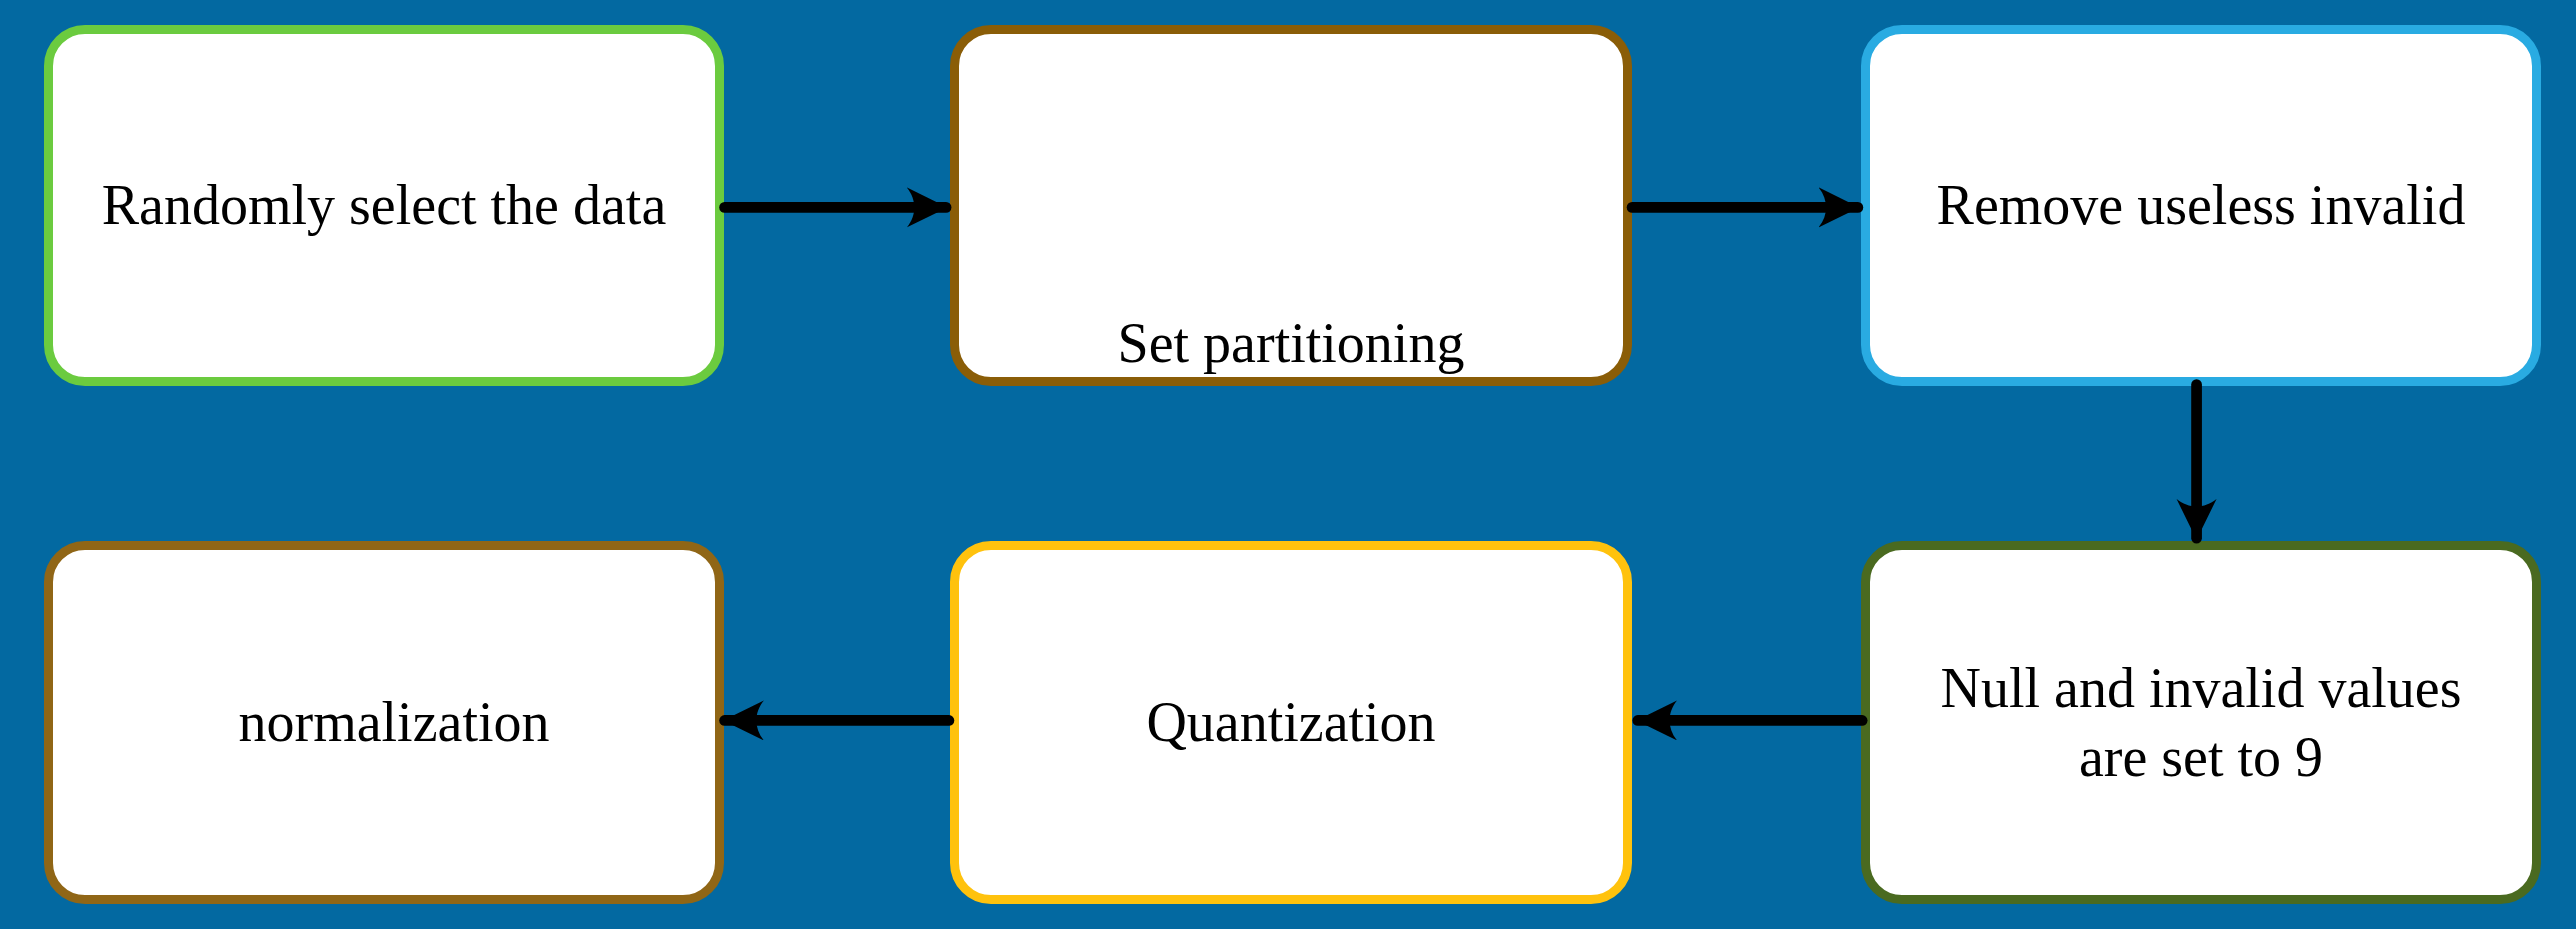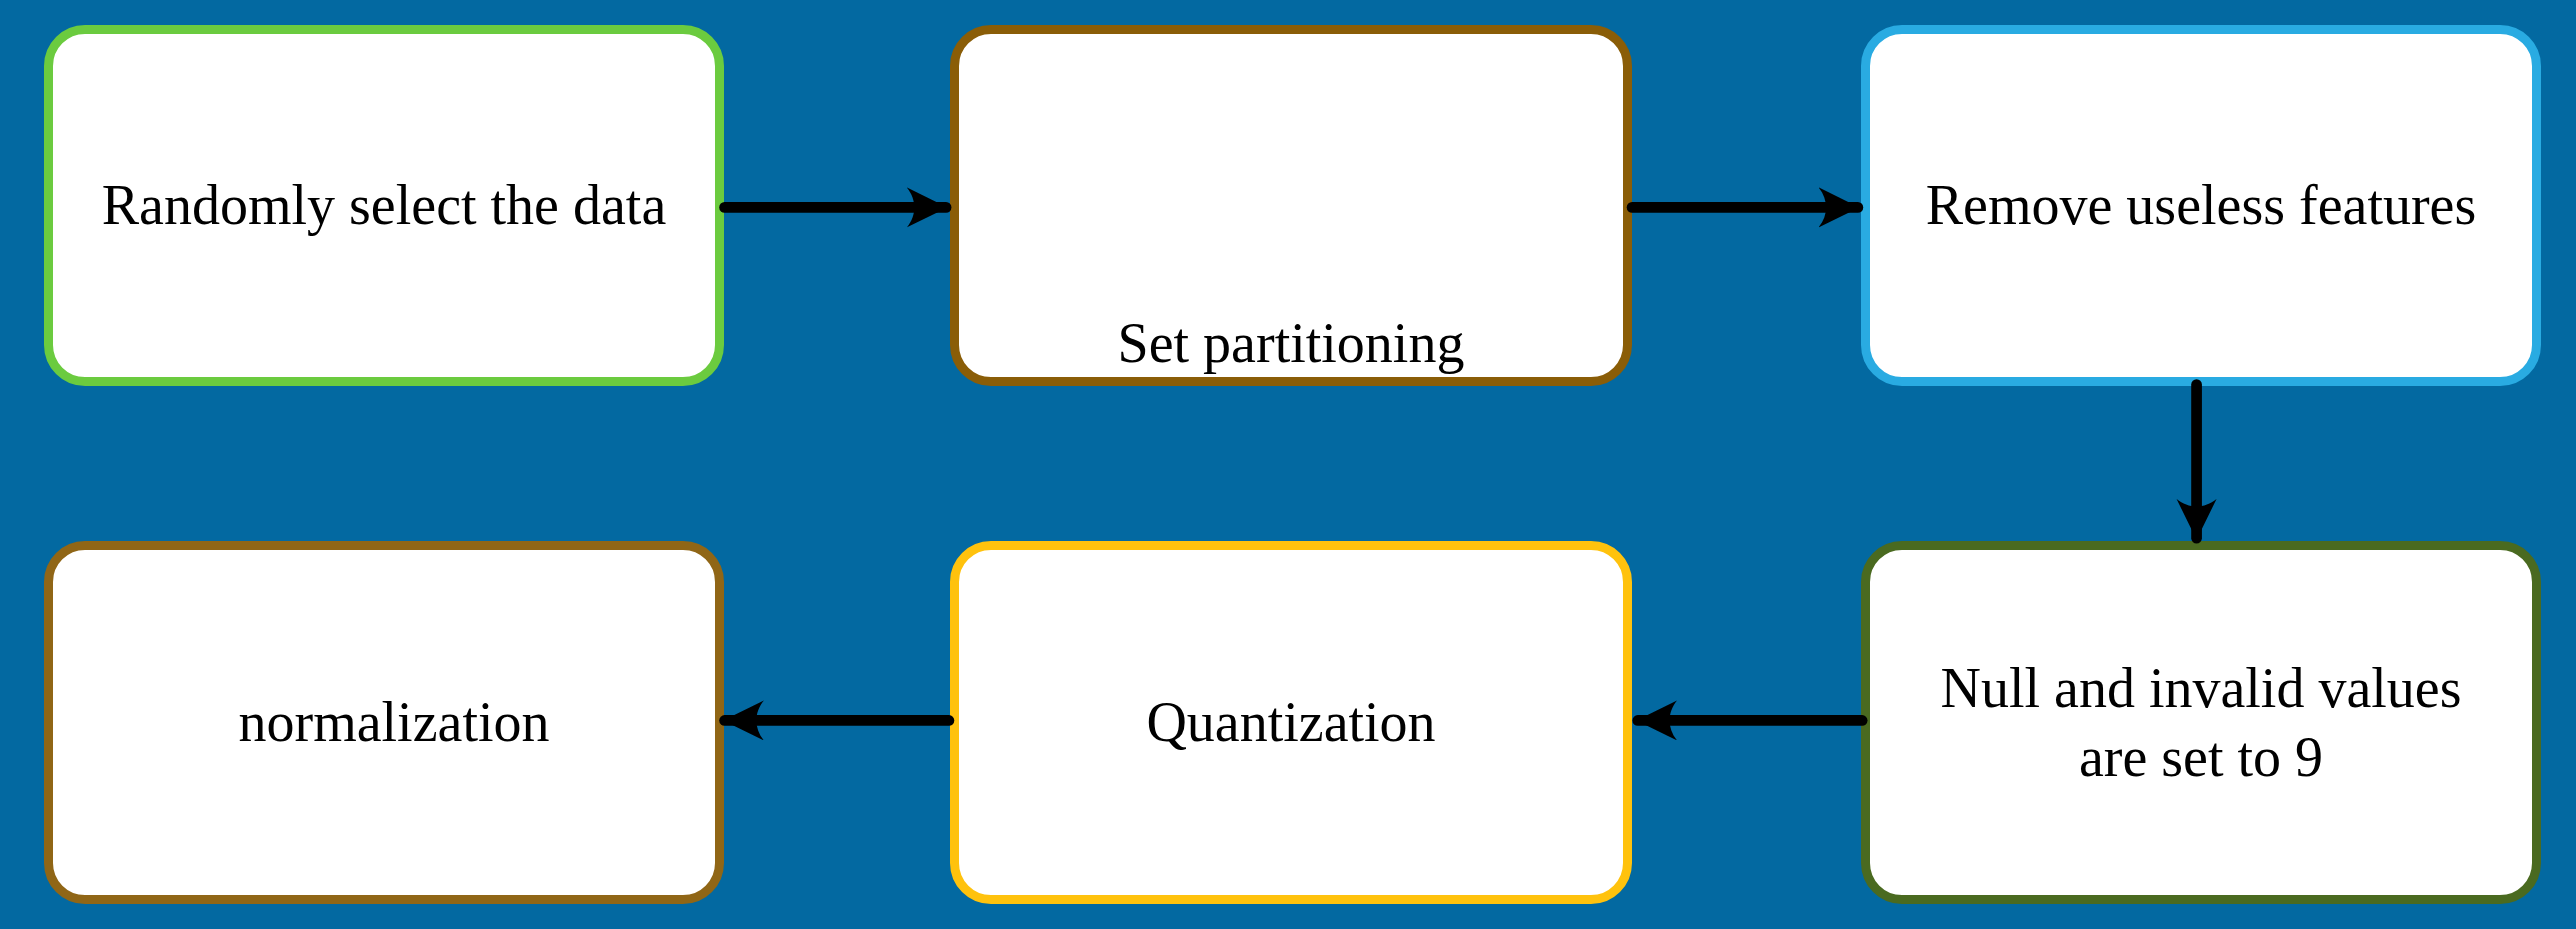--- a/index.html
+++ b/index.html
@@ -63,21 +63,21 @@
 
   <div class="flow-box b1" style="border-color: rgb(107, 203, 63);">
     <span>Randomly select the data</span>
   </div>
 
   <div class="flow-box b2" style="border-color: rgb(138, 93, 7);">
     <span>Set partitioning</span>
   </div>
 
   <div class="flow-box b3" style="border-color: rgb(41, 171, 226);">
-    <span>Remove useless features</span>
+    <span>Remove useless invalid</span>
   </div>
 
   <div class="flow-box b4" style="border-color: rgb(74, 106, 32);">
     <span>Null and invalid values</span>
     <span>are set to 9</span>
   </div>
 
   <div class="flow-box b5" style="border-color: rgb(255, 194, 13);">
     <span>Quantization</span>
   </div>

